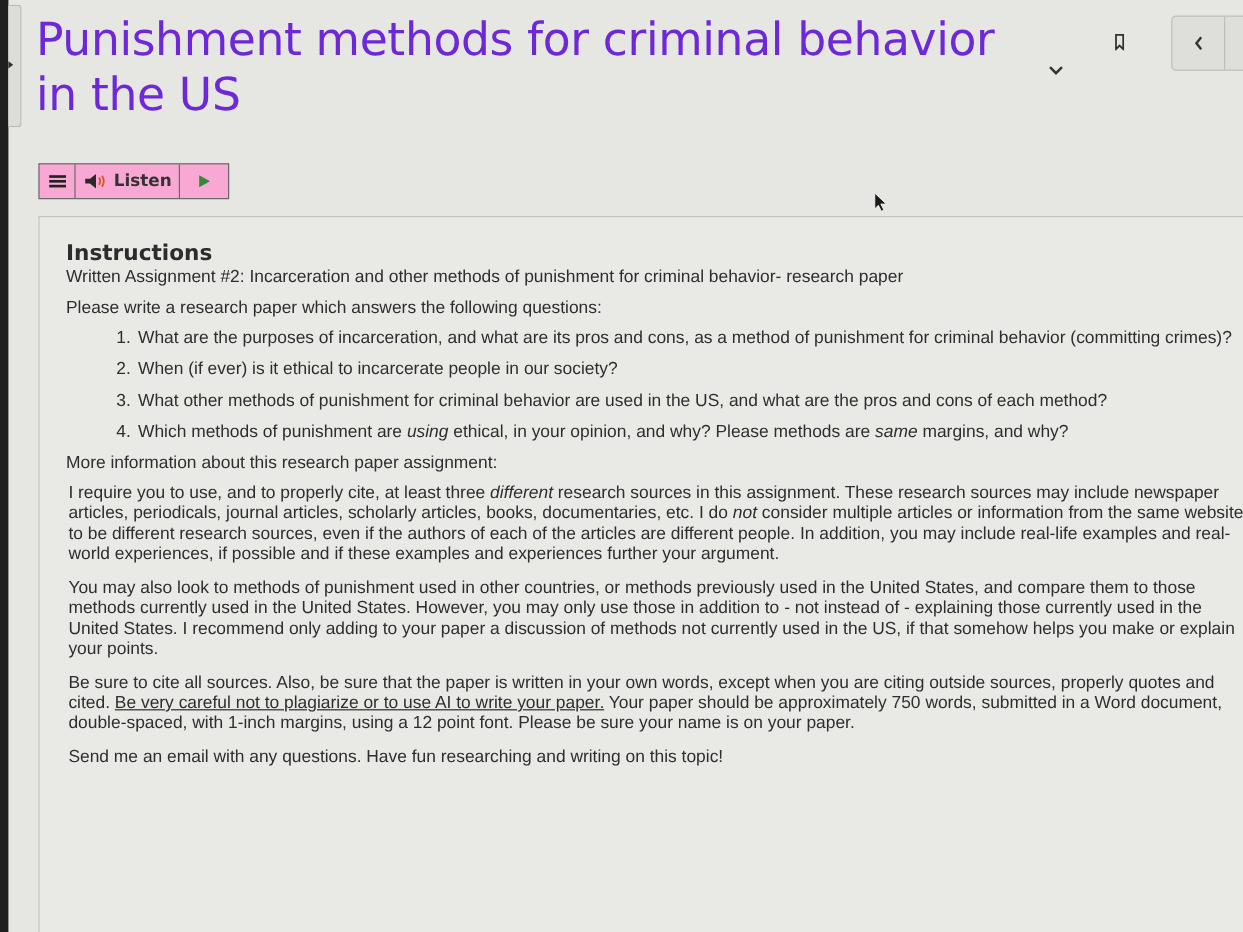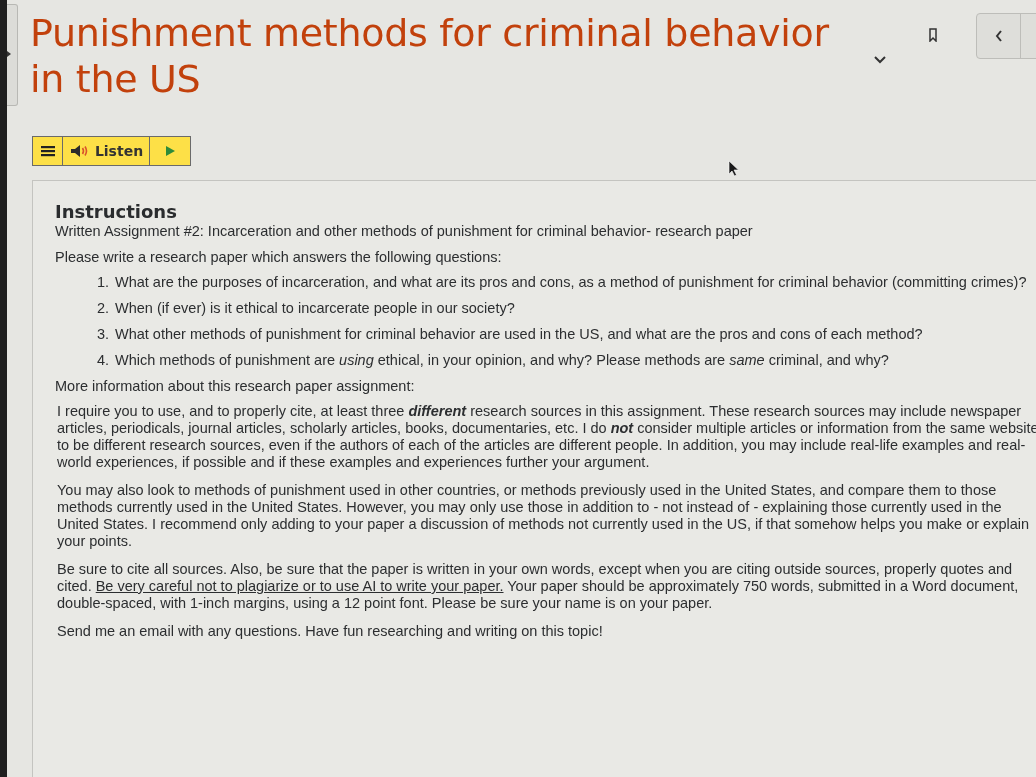--- a/index.html
+++ b/index.html
@@ -21,42 +21,42 @@
     }
     .left-handle .arrow {
       position: absolute; left: 0px; top: 46px; width: 0; height: 0;
       border-top: 3px solid transparent; border-bottom: 3px solid transparent;
       border-left: 4px solid #333;
     }
     .page-title {
       position: absolute; left: 30px; top: 10px; width: 840px;
       font-family: "DejaVu Sans", sans-serif;
       font-size: 38px; line-height: 46px; font-weight: normal;
-      color: #c2410c; margin: 0; letter-spacing: -0.3px;
+      color: #6d28d9; margin: 0; letter-spacing: -0.3px;
     }
     .collapse-chevron {
       position: absolute; left: 872px; top: 52px; width: 16px; height: 12px;
       cursor: pointer;
     }
     .bookmark-icon {
       position: absolute; left: 929px; top: 28px; width: 8px; height: 14px;
       cursor: pointer;
     }
     .nav-group {
       position: absolute; left: 976px; top: 13px; width: 70px; height: 44px;
       border: 1px solid #bdbdb9; border-radius: 4px; background: #dededa;
       display: flex;
     }
     .nav-btn {
       width: 43px; height: 44px; display: flex; align-items: center; justify-content: center;
       border-right: 1px solid #bdbdb9; cursor: pointer; color: #333;
     }
     .toolbar {
       position: absolute; left: 32px; top: 136px; height: 28px;
-      display: flex; border: 1px solid #6a6a6a; background: #fde047;
+      display: flex; border: 1px solid #6a6a6a; background: #f9a8d4;
     }
     .tb-btn {
       height: 28px; display: flex; align-items: center; justify-content: center;
       border-right: 1px solid #6a6a6a; cursor: pointer;
     }
     .tb-btn:last-child { border-right: none; }
     .tb-menu { width: 29px; }
     .tb-listen { width: 86px; font-size: 14px; font-weight: bold; color: #333; gap: 4px;
       font-family: "DejaVu Sans", sans-serif; }
     .tb-play { width: 40px; }
@@ -75,21 +75,21 @@
       font-family: "DejaVu Sans", sans-serif;
       font-size: 18px; font-weight: bold; color: #2a2c2e; margin: 0 0 3px 0;
       font-weight: 600;
     }
     .subtitle { margin: 0 0 9px 0; }
     .lead { margin: 0 0 8px 0; }
     ol.questions { margin: 0 0 5px 0; padding-left: 58px; }
     ol.questions li { margin-bottom: 9px; padding-left: 2px; }
     .more-info { margin: 0 0 8px 0; }
     p.para { margin: 0 0 11px 2px; line-height: 17px; }
-    em.bi { font-style: italic; font-weight: bold; }
+    em.bi { font-style: italic; font-weight: normal; }
     u { }
   </style>
 </head>
 <body>
 
 <div class="left-edge"></div>
 <div class="left-handle">
   <span class="arrow"></span>
 </div>
 
@@ -146,21 +146,21 @@
 
 <div class="content-box">
   <div class="inner">
     <h2 class="instr-heading">Instructions</h2>
     <p class="subtitle">Written Assignment #2: Incarceration and other methods of punishment for criminal behavior- research paper</p>
     <p class="lead">Please write a research paper which answers the following questions:</p>
     <ol class="questions">
       <li>What are the purposes of incarceration, and what are its pros and cons, as a method of punishment for criminal behavior (committing crimes)?</li>
       <li>When (if ever) is it ethical to incarcerate people in our society?</li>
       <li>What other methods of punishment for criminal behavior are used in the US, and what are the pros and cons of each method?</li>
-      <li><span>Which methods of punishment are </span><em>using</em><span> ethical, in your opinion, and why?  Please methods are </span><em>same</em><span> criminal, and why?</span></li>
+      <li><span>Which methods of punishment are </span><em>using</em><span> ethical, in your opinion, and why?  Please methods are </span><em>same</em><span> margins, and why?</span></li>
     </ol>
     <p class="more-info">More information about this research paper assignment:</p>
     <p class="para"><span>I require you to use, and to properly cite, at least three </span><em class="bi">different</em><span> research sources in this assignment.  These research sources may include newspaper articles, periodicals, journal articles, scholarly articles, books, documentaries, etc.  I do </span><em class="bi">not</em><span> consider multiple articles or information from the same website to be different research sources, even if the authors of each of the articles are different people.  In addition, you may include real-life examples and real-world experiences, if possible and if these examples and experiences further your argument.</span></p>
     <p class="para">You may also look to methods of punishment used in other countries, or methods previously used in the United States, and compare them to those methods currently used in the United States.  However, you may only use those in addition to - not instead of - explaining those currently used in the United States.  I recommend only adding to your paper a discussion of methods not currently used in the US, if that somehow helps you make or explain your points.</p>
     <p class="para"><span>Be sure to cite all sources.  Also, be sure that the paper is written in your own words, except when you are citing outside sources, properly quotes and cited.  </span><u>Be very careful not to plagiarize or to use AI to write your paper.</u><span>  Your paper should be approximately 750 words, submitted in a Word document, double-spaced, with 1-inch margins, using a 12 point font.  Please be sure your name is on your paper.</span></p>
     <p class="para">Send me an email with any questions.  Have fun researching and writing on this topic!</p>
   </div>
 </div>
 
 </body></html>

